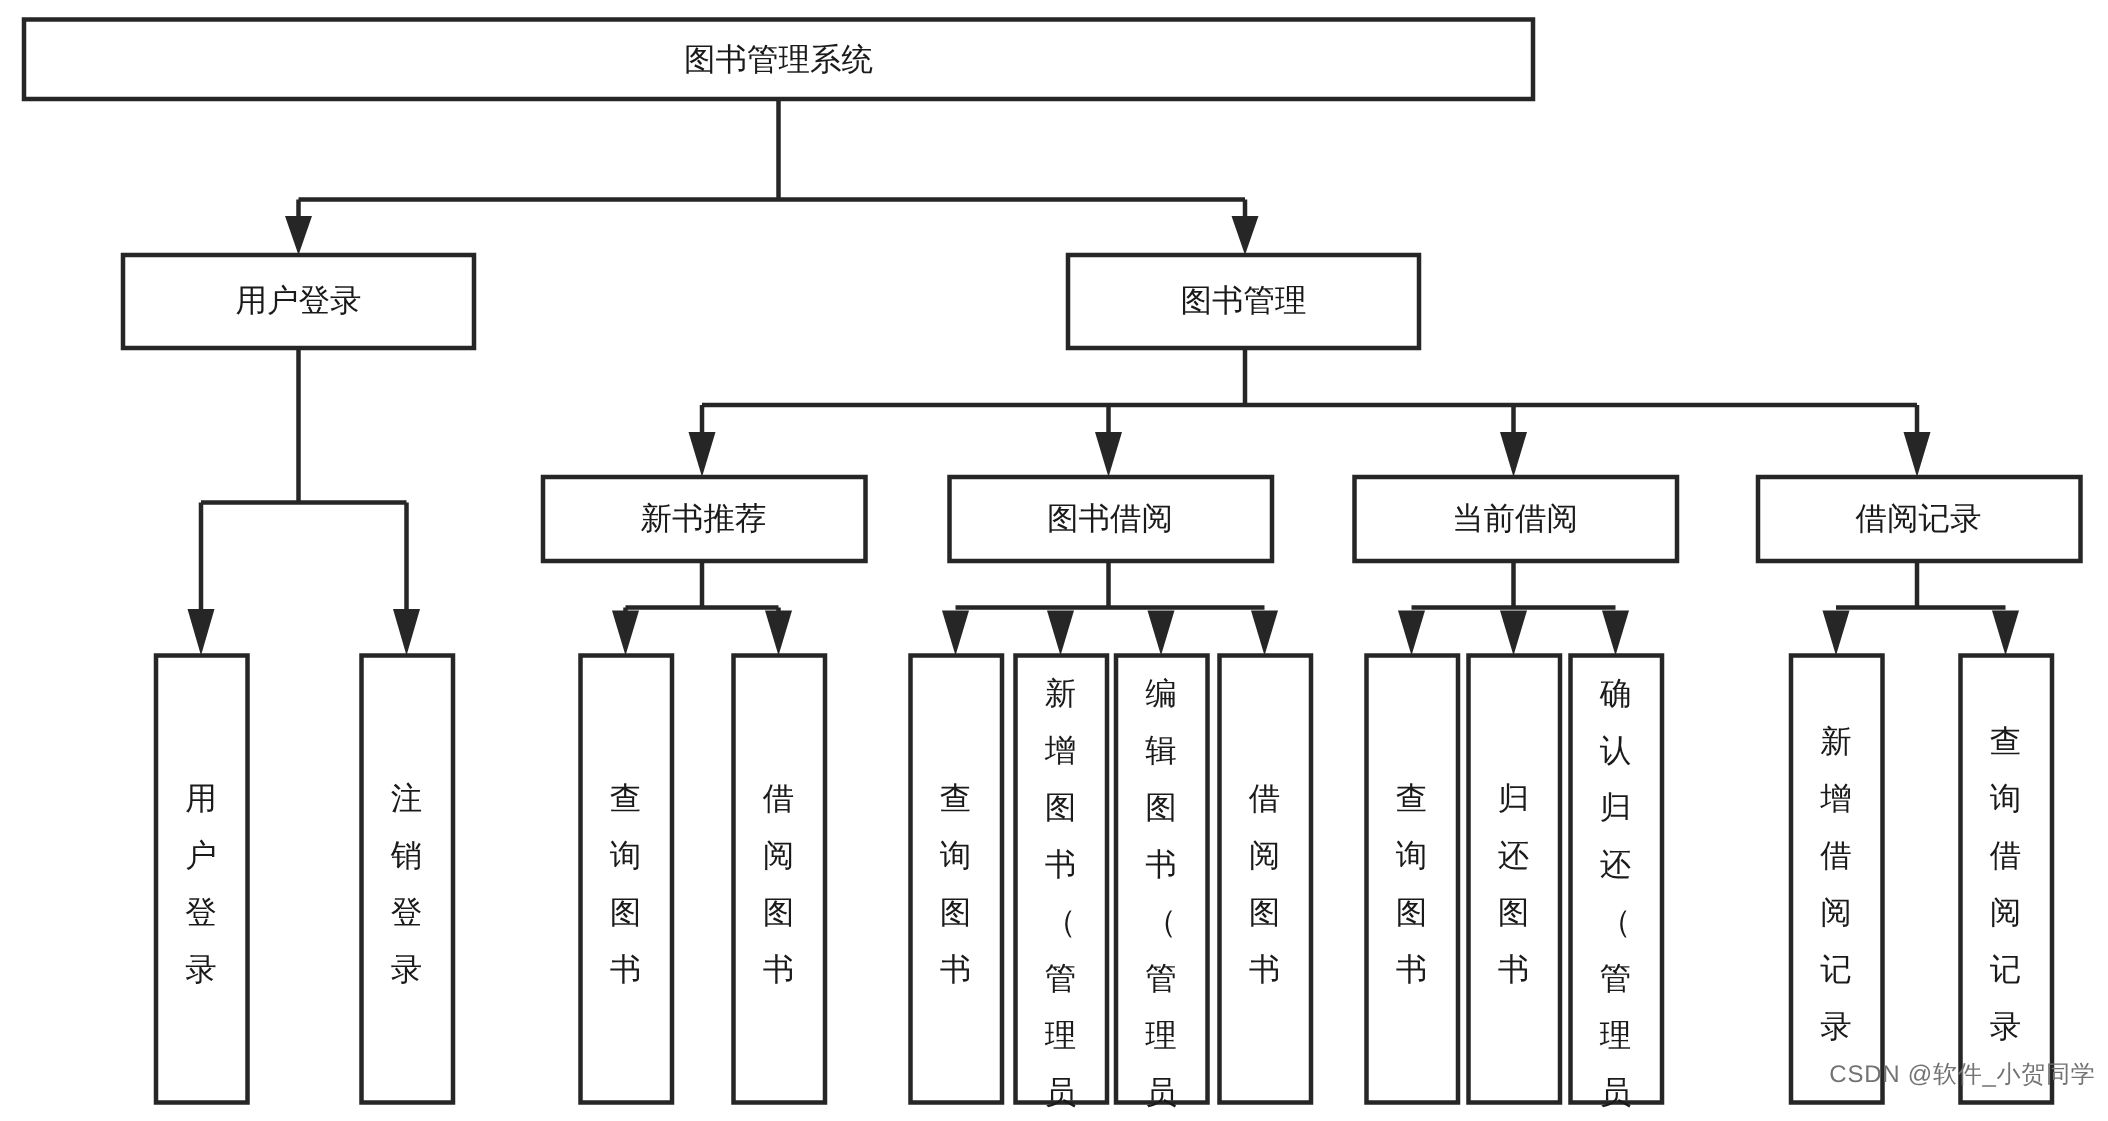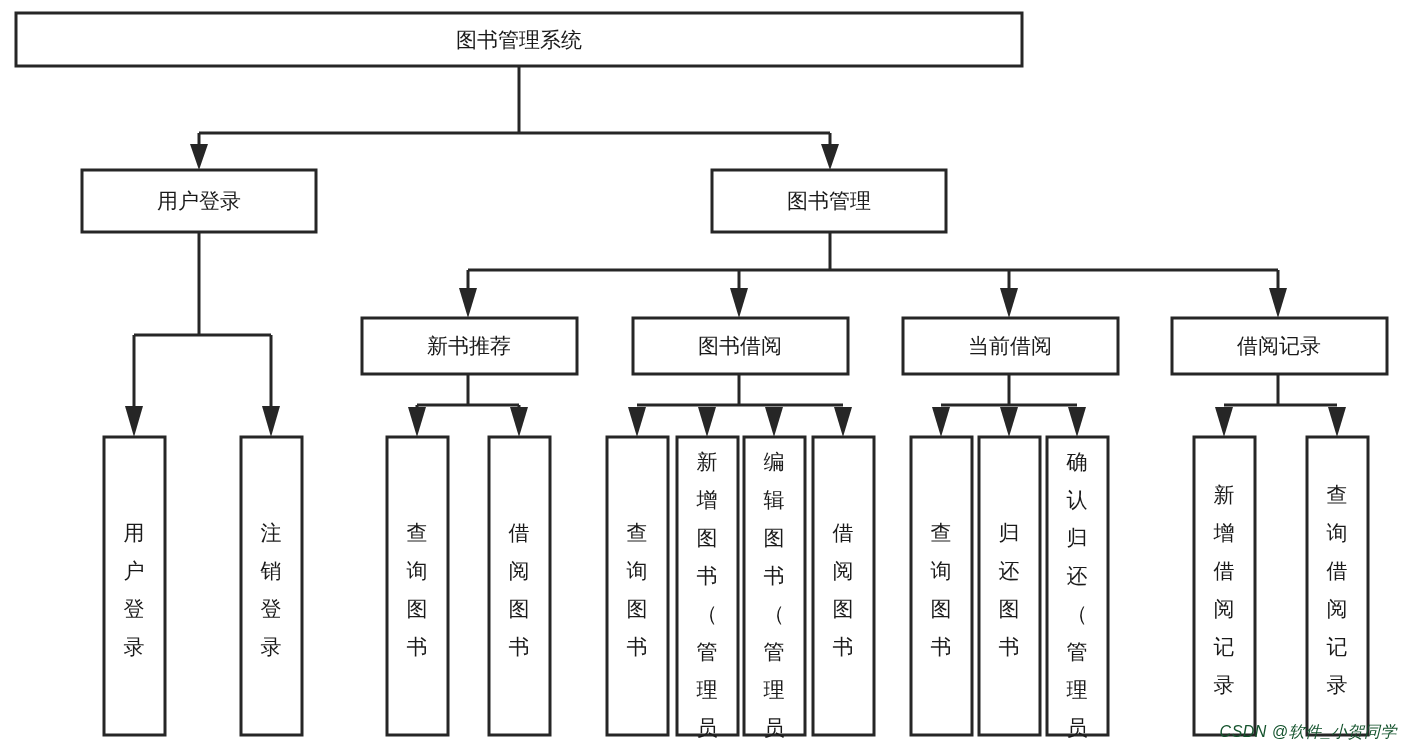--- a/index.html
+++ b/index.html
@@ -50,27 +50,26 @@
   }
   .node-label-v {
     font-family: "Liberation Sans", "DejaVu Sans", sans-serif;
     font-size: 21px;
     fill: #1a1a1a;
     text-anchor: middle;
   }
   .watermark {
     position: absolute;
     right: 8px;
-    bottom: 4px;
+    bottom: 20px;
     font-family: "Liberation Sans", "DejaVu Sans", sans-serif;
     font-size: 16px;
-    color: #14532d;
+    color: #737373;
     white-space: nowrap;
     letter-spacing: 0.5px;
-    font-style: italic;
   }
 </style>
 </head>
 <body>
 
 <div id="diagram-root">
 
   <svg id="flowchart" viewBox="0 0 1405 747">
 
     <g>

